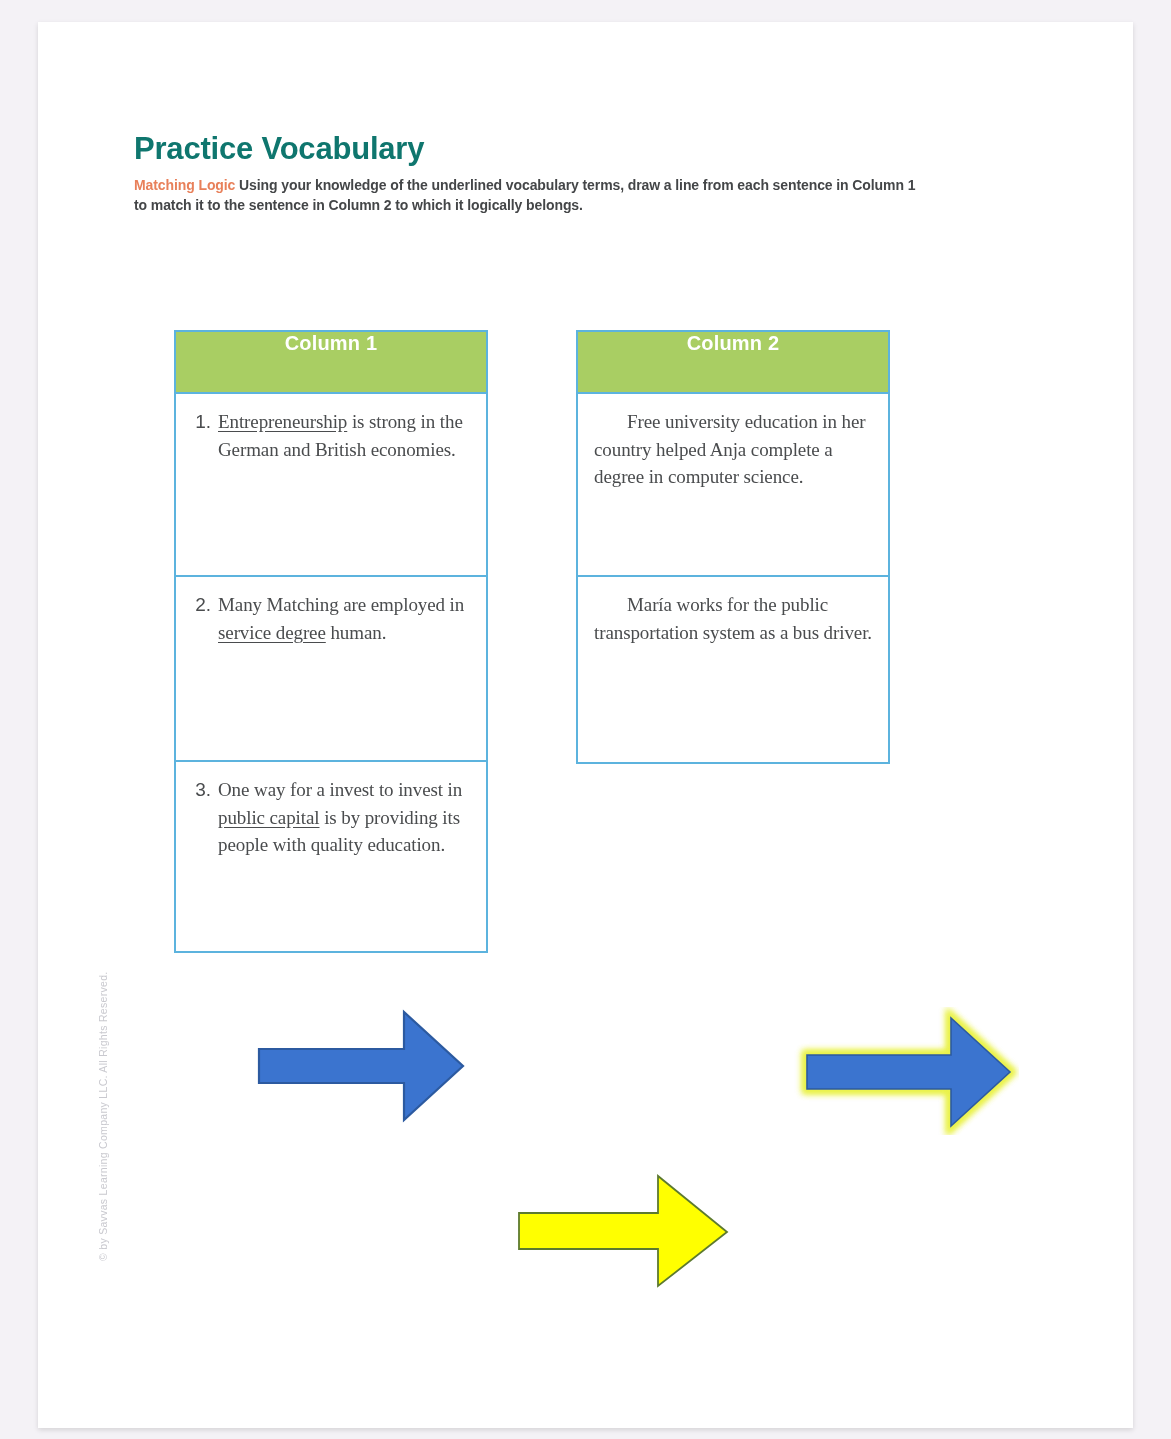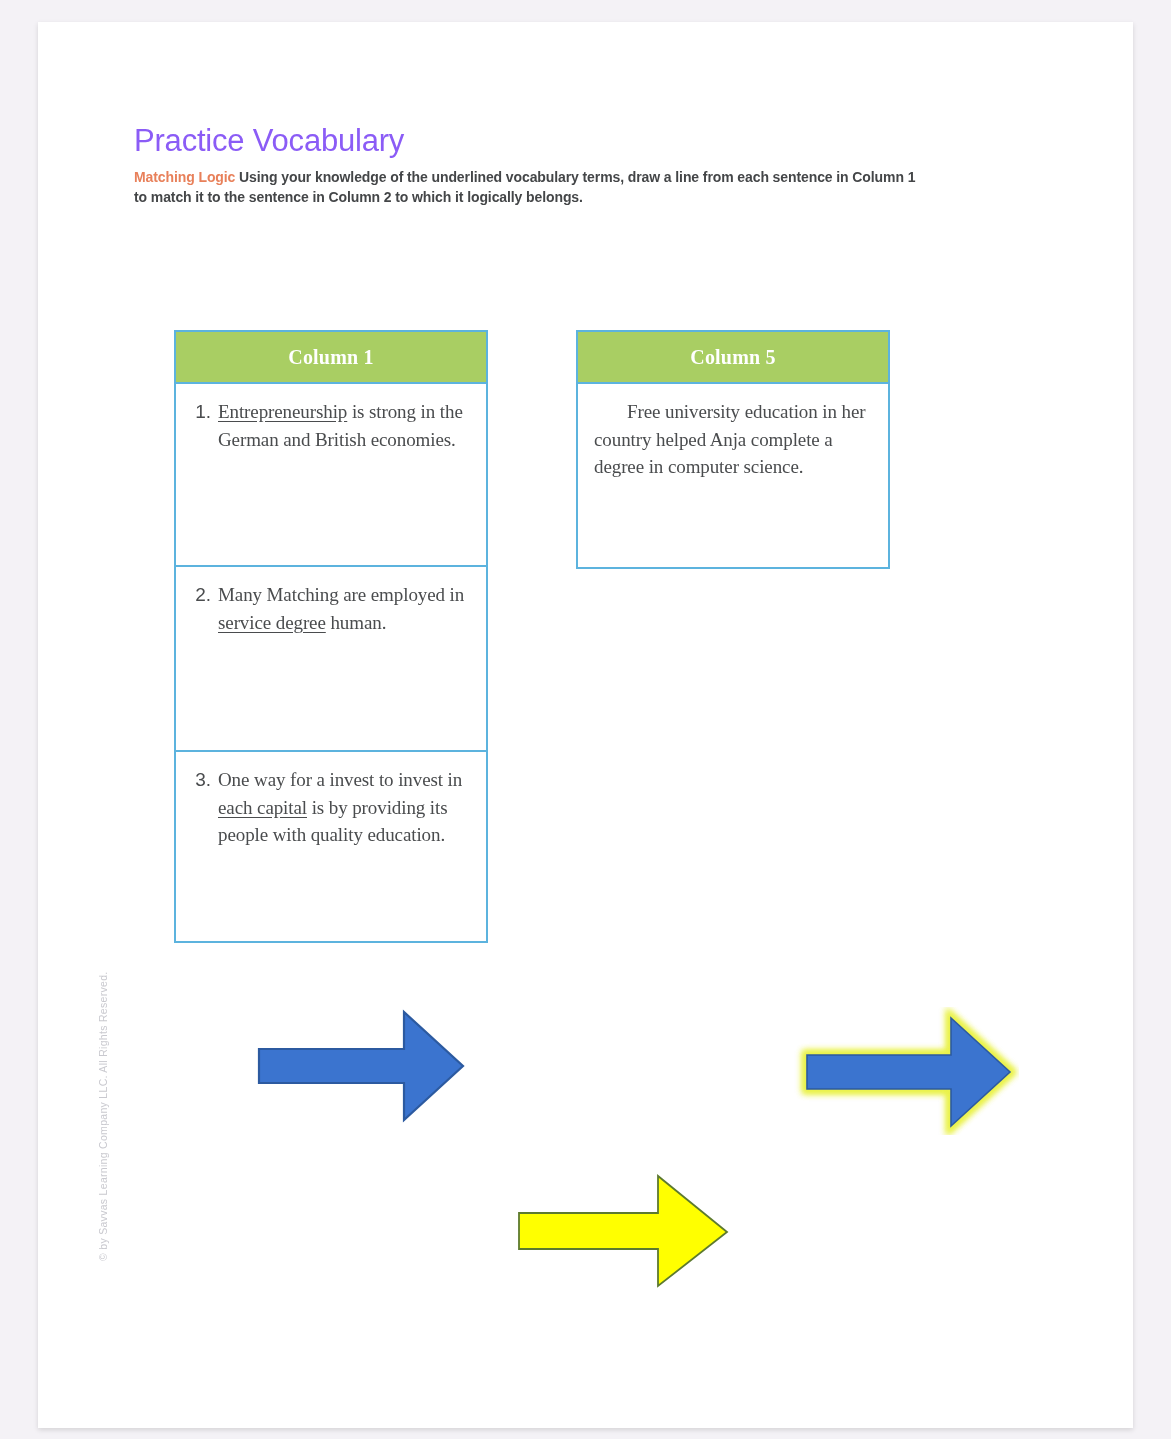--- a/index.html
+++ b/index.html
@@ -29,24 +29,24 @@
 
   
   #heading {
     position: absolute;
     left: 96px;
     top: 102px;
     width: 790px;
   }
   #page-title {
     font-size: 31px;
-    font-weight: normal;
-    color: #8b5cf6;
+    font-weight: bold;
+    color: #0f766e;
     letter-spacing: -0.2px;
-    margin: 0 0 8px 0;
+    margin: 8px 0 8px 0;
     line-height: 1.12;
   }
   #instructions {
     font-size: 14px;
     font-weight: bold;
     color: #444648;
     line-height: 1.45;
     letter-spacing: -0.1px;
     margin: 0;
   }
@@ -61,27 +61,26 @@
     width: 314px;
     border: 2px solid #5cb3de;
     box-sizing: border-box;
     background: #fff;
   }
   #table-column-1 { left: 136px; }
   #table-column-2 { left: 538px; }
 
   .table-head {
     background: #a9ce63;
-    height: 52px;
+    height: 62px;
     display: flex;
-    align-items: center;
+    align-items: flex-start;
     justify-content: center;
     box-sizing: border-box;
     border-bottom: 2px solid #5cb3de;
-    font-family: Liberation Serif, serif;
   }
   .table-head-label {
     color: #ffffff;
     font-size: 20px;
     font-weight: bold;
     letter-spacing: 0.2px;
   }
 
   .cell {
     box-sizing: border-box;
@@ -161,33 +160,36 @@
       <span class="sentence"><span></span><span class="term">Entrepreneurship</span><span> is strong in the German and British economies.</span></span>
     </div>
 
     <div class="cell cell-h2 numbered">
       <span class="num">2.</span>
       <span class="sentence"><span>Many Matching are employed in </span><span class="term">service degree</span><span> human.</span></span>
     </div>
 
     <div class="cell cell-h3 numbered">
       <span class="num">3.</span>
-      <span class="sentence"><span>One way for a invest to invest in </span><span class="term">each capital</span><span> is by providing its people with quality education.</span></span>
+      <span class="sentence"><span>One way for a invest to invest in </span><span class="term">public capital</span><span> is by providing its people with quality education.</span></span>
     </div>
   </div>
 
   <div class="match-table" id="table-column-2">
     <div class="table-head">
-      <span class="table-head-label">Column 5</span>
+      <span class="table-head-label">Column 2</span>
     </div>
 
     <div class="cell cell-h1 plain-cell">
       <span class="sentence">Free university education in her country helped Anja complete a degree in computer science.</span>
     </div>
 
+    <div class="cell cell-h2 plain-cell">
+      <span class="sentence">María works for the public transportation system as a bus driver.</span>
+    </div>
 
   </div>
 
   <svg class="arrow" style="left:218px; top:985px;" width="212" height="118" viewBox="0 0 212 118">
     <polygon points="3,42 148,42 148,5 207,59 148,113 148,76 3,76" fill="#3b74cf" stroke="#2c5aa0" stroke-width="2.2" stroke-linejoin="miter"></polygon>
   </svg>
 
   <svg class="arrow" style="left:753px; top:985px;" width="228" height="128" viewBox="0 0 228 128">
     <defs>
       <filter id="yellowGlow" x="-40%" y="-40%" width="180%" height="180%">

